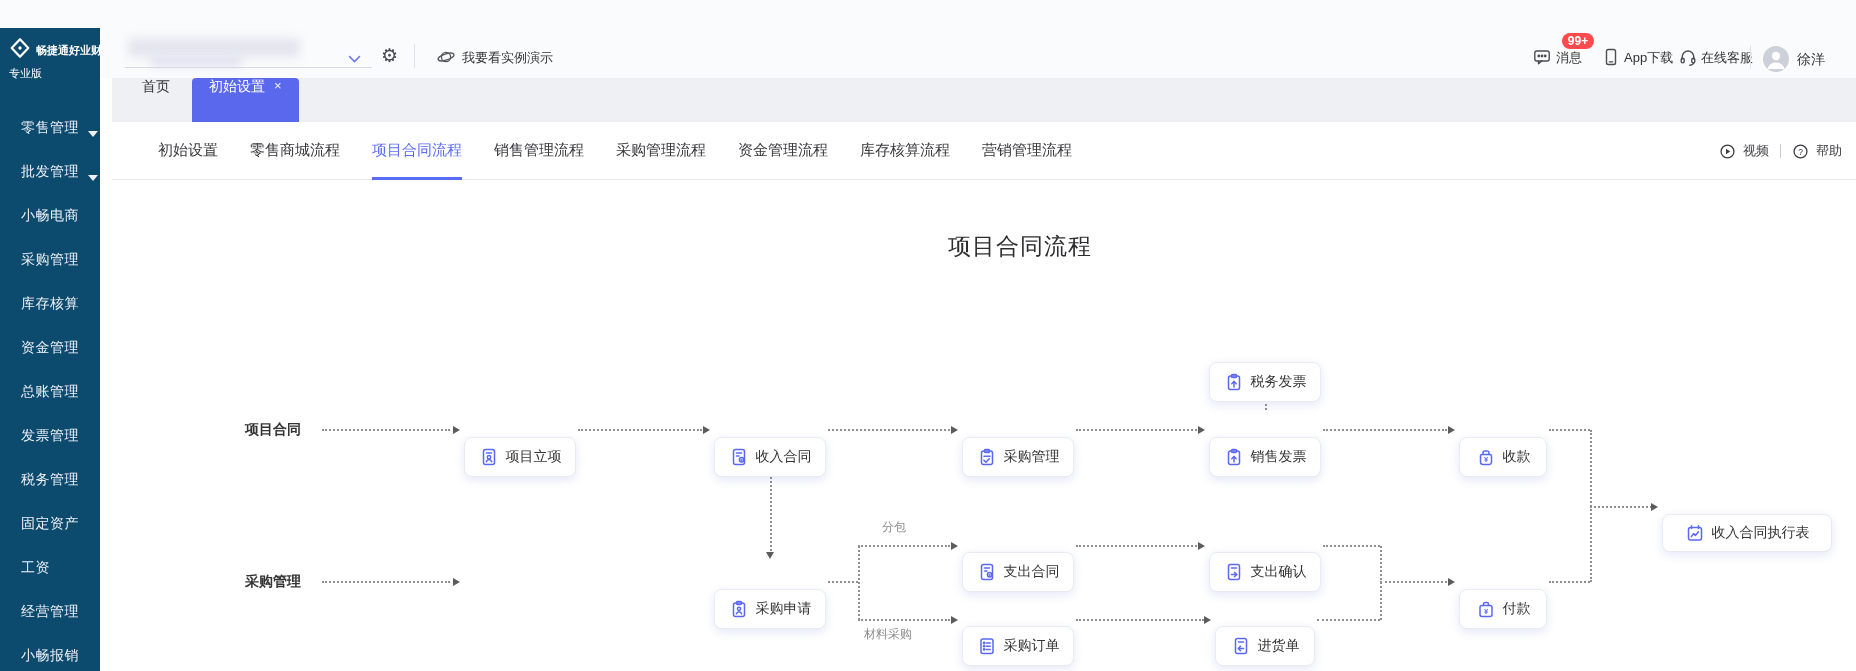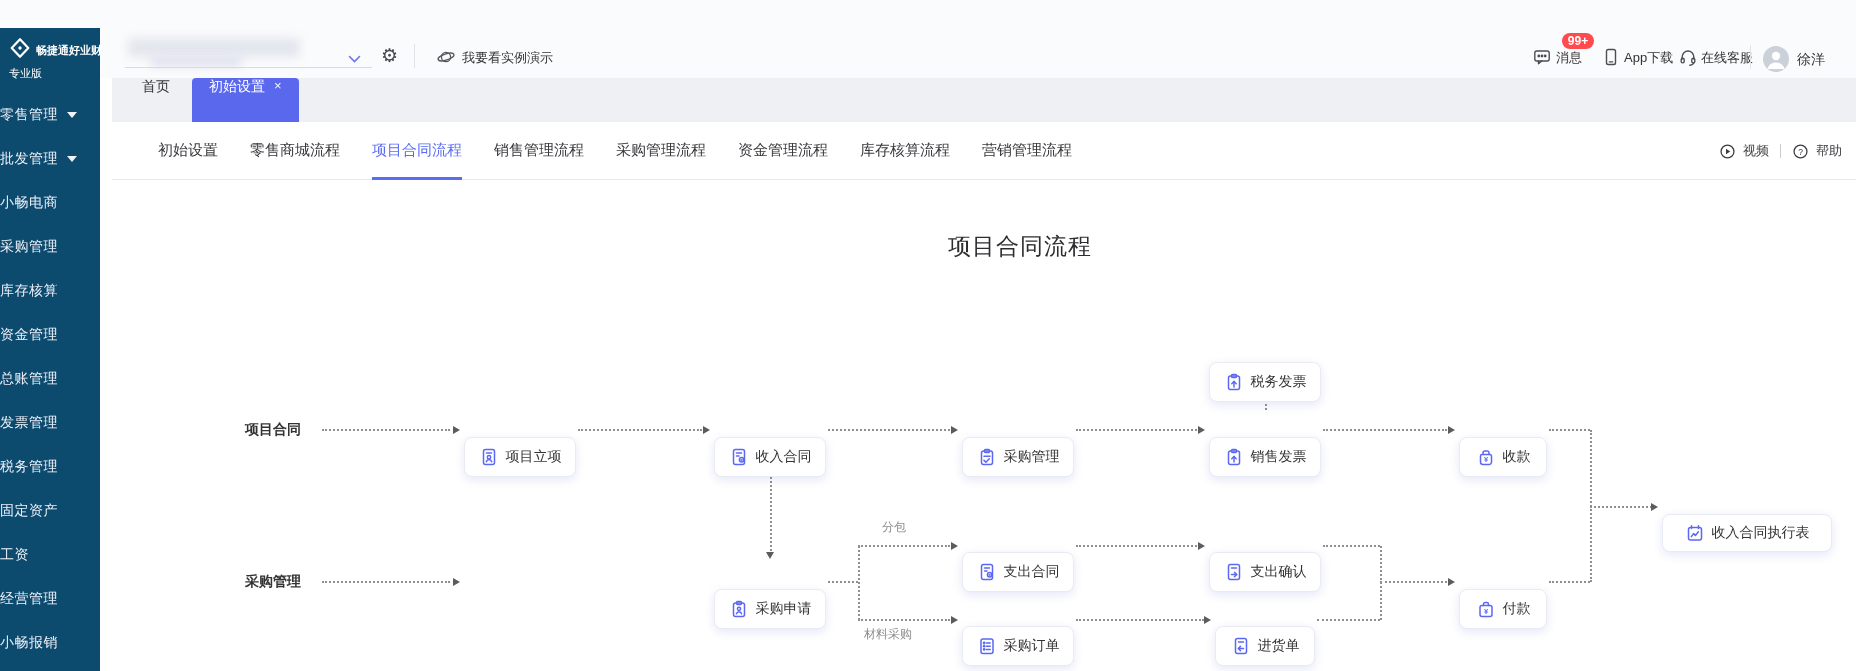--- a/index.html
+++ b/index.html
@@ -28,21 +28,21 @@
   .avatar { position:absolute; left:1763px; top:46px; width:26px; height:26px; border-radius:50%;
     background:#ccd0d9; overflow:hidden; }
   .username { position:absolute; left:1797px; top:51px; font-size:14px; color:#333; white-space:nowrap; }
 
   
   .sidebar { position:absolute; left:0; top:28px; width:100px; height:643px; background:#0c4a6e; }
   .logo-row { position:absolute; left:8px; top:8px; display:flex; align-items:center; gap:4px; }
   .brand-name { color:#fff; font-size:11px; font-weight:bold; letter-spacing:0; white-space:nowrap; }
   .edition { position:absolute; left:9px; top:38px; color:#fff; font-size:11px; }
   .side-nav { position:absolute; left:0; top:65px; width:112px; }
-  .side-item { height:44px; display:flex; align-items:center; cursor:pointer; }
+  .side-item { height:44px; display:flex; align-items:flex-end; padding-left:21px; cursor:pointer; }
   .side-label { color:#eef1f8; font-size:14px; letter-spacing:.5px; }
   .caret { width:0; height:0; border-left:5px solid transparent; border-right:5px solid transparent;
     border-top:6px solid #f0f2f8; margin-left:9px; }
 
   
   .tabbar { position:absolute; left:112px; top:78px; width:1744px; height:44px; background:#eef0f4;
     display:flex; align-items:flex-end; padding-left:8px; }
   .wtab { height:44px; display:flex; align-items:flex-start; padding:0 22px; font-size:14px; color:#333; cursor:pointer; }
   .wtab.active { background:#5a68ee; color:#fff; border-radius:4px 4px 0 0; padding:0 17px; }
   .wtab .closex { margin-left:9px; font-size:13px; opacity:.95; }

